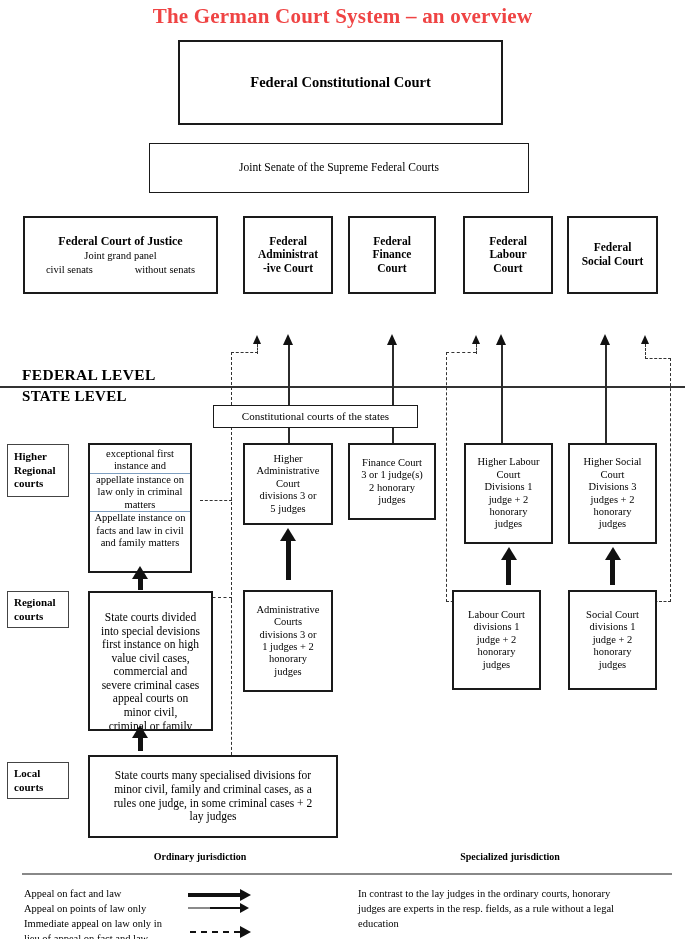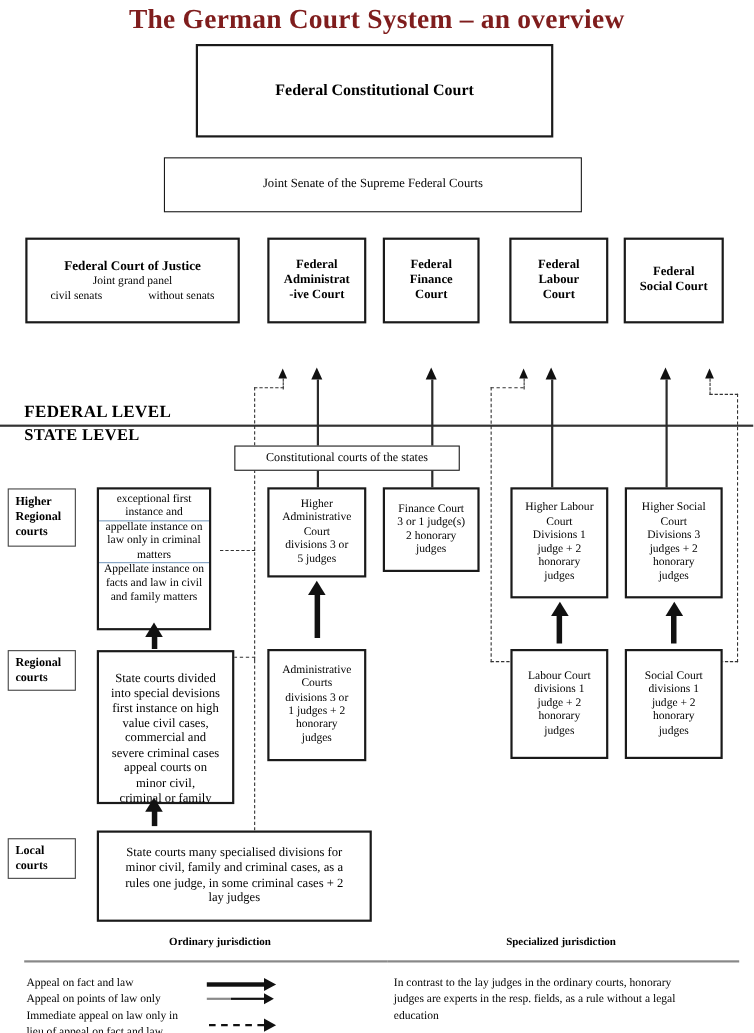--- a/index.html
+++ b/index.html
@@ -1,19 +1,19 @@
 <!DOCTYPE html>
 <html><head>
 <meta charset="utf-8">
 <style>
   html,body{margin:0;padding:0;background:#fff;}
   body{width:685px;height:939px;position:relative;overflow:hidden;
        font-family:"Liberation Serif","DejaVu Serif",serif;color:#000;}
   .abs{position:absolute;box-sizing:border-box;}
-  .title{left:0;top:4px;width:685px;text-align:center;font-size:25px;font-weight:bold;color:#7f1d1d;letter-spacing:.2px;}
+  .title{left:0;top:4px;width:685px;text-align:center;font-size:21px;font-weight:bold;color:#ef4444;letter-spacing:.2px;}
   .box{border:2px solid #1a1a1a;background:#fff;display:flex;flex-direction:column;
        align-items:center;justify-content:center;text-align:center;line-height:1.18;}
   .box.thin{border-width:1px;}
   .lbl{border:1px solid #444;font-weight:bold;font-size:11px;line-height:1.25;}
   .b-strong{font-weight:bold;}
   .vline{background:#2b2b2b;width:1.5px;}
   .rule{background:#333;height:1.5px;}
   .arrowhead{width:0;height:0;border-left:5.5px solid transparent;border-right:5.5px solid transparent;
              border-bottom:11px solid #111;}
   .arrowhead.sm{border-left-width:4.5px;border-right-width:4.5px;border-bottom-width:9px;}
@@ -218,21 +218,21 @@
   <div class="bxline bx-txt">Higher Social</div>
   <div class="bxline bx-txt">Court</div>
   <div class="bxline bx-txt">Divisions 3</div>
   <div class="bxline bx-txt">judges + 2</div>
   <div class="bxline bx-txt">honorary</div>
   <div class="bxline bx-txt">judges</div>
 </div>
 <div class="abs fatline" style="left:610px;top:559px;height:26px;"></div>
 <div class="abs fathead" style="left:604.5px;top:547px;"></div>
 
-<div class="abs box" style="left:464px;top:590px;width:89px;height:100px;">
+<div class="abs box" style="left:452px;top:590px;width:89px;height:100px;">
   <div class="bxline bx-txt">Labour Court</div>
   <div class="bxline bx-txt">divisions 1</div>
   <div class="bxline bx-txt">judge + 2</div>
   <div class="bxline bx-txt">honorary</div>
   <div class="bxline bx-txt">judges</div>
 </div>
 
 <div class="abs box" style="left:568px;top:590px;width:89px;height:100px;">
   <div class="bxline bx-txt">Social Court</div>
   <div class="bxline bx-txt">divisions 1</div>

